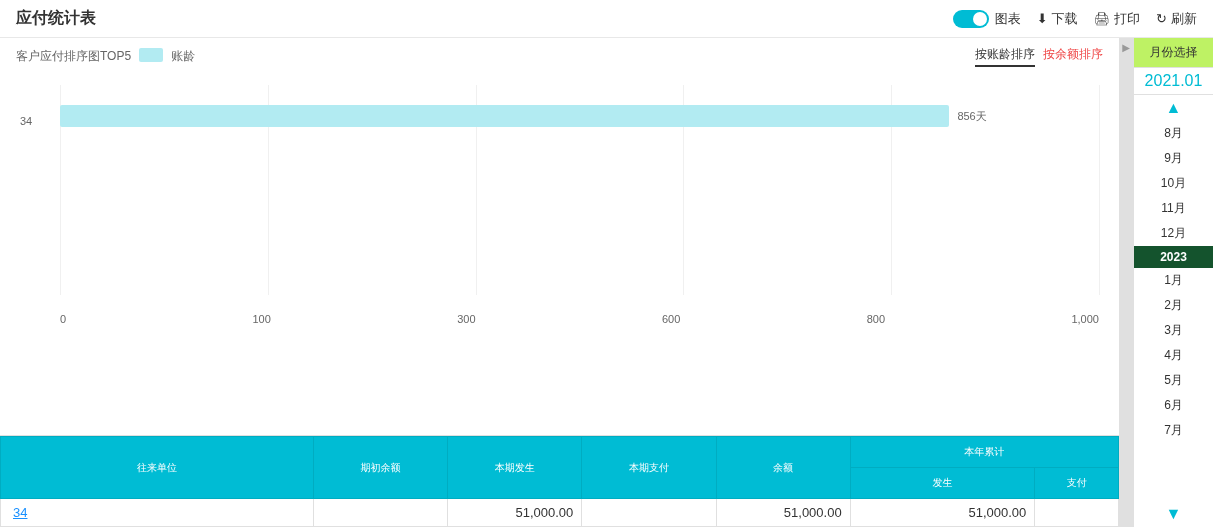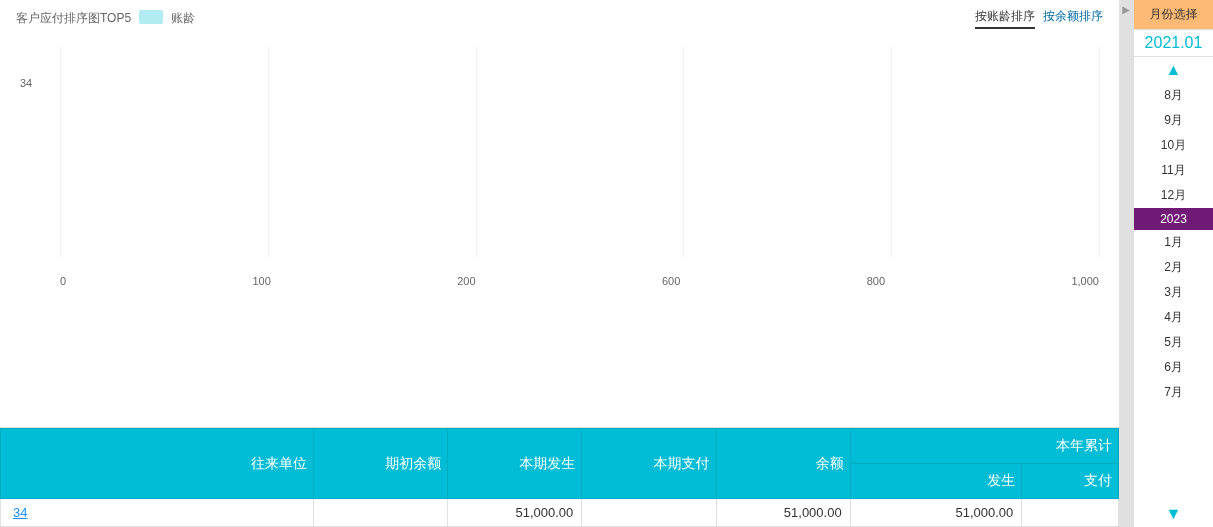--- a/index.html
+++ b/index.html
@@ -23,58 +23,79 @@
     
     .chart-section { flex: 1; display: flex; flex-direction: column; overflow: hidden; }
 
     
     .chart-header { display: flex; align-items: center; justify-content: space-between; padding: 8px 16px; }
     .chart-legend { display: flex; align-items: flex-start; gap: 8px; font-size: 12px; color: #666; }
     .legend-box { width: 24px; height: 14px; background: #b2ebf2; border-radius: 2px; }
     .sort-tabs { display: flex; gap: 8px; }
     .sort-tab { font-size: 12px; color: #333; cursor: pointer; padding-bottom: 2px; text-align: center; }
     .sort-tab.active { border-bottom: 2px solid #333; color: #333; }
-    .sort-tab:not(.active) { color: #0369a1; }
+    .sort-tab:not(.active) { color: #ef4444; }
 
     
     .bar-chart-area { flex: 1; position: relative; padding: 10px 20px 40px 60px; }
     .y-axis-label { position: absolute; left: 0; font-size: 11px; color: #666; }
     .bar-row { position: absolute; display: flex; align-items: center; }
     .bar-fill { height: 22px; background: #b2ebf2; border-radius: 2px; }
     .bar-end-label { margin-left: 8px; font-size: 11px; color: #666; }
     .x-tick { font-size: 11px; color: #666; }
     .x-grid-line { position: absolute; top: 0; bottom: 0; width: 1px; background: #f0f0f0; }
 
     
     .table-section { border-top: 1px solid #e0e0e0; }
     .data-table { width: 100%; border-collapse: collapse; }
-    .data-table th { background: #00bcd4; color: #fff; text-align: right; padding: 8px 6px; font-size: 14px; font-weight: normal; border: 1px solid #00acc1; }
+    .data-table th { background: #00bcd4; color: #fff; text-align: center; padding: 8px 6px; font-size: 10px; font-weight: normal; border: 1px solid #00acc1; }
     .data-table td { text-align: center; padding: 6px; font-size: 13px; border: 1px solid #e0e0e0; color: #333; }
     .data-table td.link { color: #1890ff; text-decoration: underline; cursor: pointer; text-align: left; padding-left: 12px; }
     .data-table td.amount { text-align: right; padding-right: 8px; color: #333; }
     .th-group { background: #00bcd4; }
 
     
     .sidebar { width: 80px; border-left: 1px solid #e0e0e0; display: flex; flex-direction: column; background: #fff; overflow: hidden; }
-    .sidebar-header { background: #fdba74; padding: 6px 4px; text-align: center; font-size: 12px; color: #333; border-bottom: 1px solid #e0e0e0; }
+    .sidebar-header { background: #bef264; padding: 6px 4px; text-align: center; font-size: 12px; color: #333; border-bottom: 1px solid #e0e0e0; }
     .sidebar-current { padding: 4px; text-align: center; font-size: 16px; color: #00bcd4; border-bottom: 1px solid #e0e0e0; }
     .sidebar-nav { display: flex; flex-direction: column; flex: 1; overflow: hidden; }
     .sidebar-arrow { display: flex; justify-content: center; align-items: center; padding: 4px; cursor: pointer; color: #00bcd4; font-size: 16px; }
     .sidebar-months { display: flex; flex-direction: column; flex: 1; overflow: hidden; }
     .sidebar-month { padding: 4px 8px; text-align: center; font-size: 12px; color: #333; cursor: pointer; }
-    .sidebar-month.year-label { background: #701a75; color: #fff; font-weight: normal; }
+    .sidebar-month.year-label { background: #14532d; color: #fff; font-weight: bold; }
 
     .divider-col { width: 14px; background: #e0e0e0; display: flex; justify-content: center; align-items: flex-start; padding-top: 4px; cursor: pointer; }
     .divider-arrow { color: #999; font-size: 10px; }
   </style>
 </head>
 <body>
 
 <div class="app-container">
 
+  <div class="header">
+    <span class="header-title">应付统计表</span>
+    <div class="header-actions">
+      <div class="toggle-wrap">
+        <div class="toggle"></div>
+        <span class="toggle-label">图表</span>
+      </div>
+      <div class="action-btn">
+        <span>⬇</span>
+        <span>下载</span>
+      </div>
+      <div class="action-btn">
+        <span>🖨</span>
+        <span>打印</span>
+      </div>
+      <div class="action-btn">
+        <span>↻</span>
+        <span>刷新</span>
+      </div>
+    </div>
+  </div>
 
   <div class="main-content">
 
     <div class="chart-section">
 
       <div class="chart-header">
         <div class="chart-legend">
           <span>客户应付排序图TOP5</span>
           <div class="legend-box"></div>
           <span>账龄</span>
@@ -90,25 +111,29 @@
 
           <div class="x-grid-line" style="left:0%; top:0; bottom:30px;"></div>
           <div class="x-grid-line" style="left:20%; top:0; bottom:30px;"></div>
           <div class="x-grid-line" style="left:40%; top:0; bottom:30px;"></div>
           <div class="x-grid-line" style="left:60%; top:0; bottom:30px;"></div>
           <div class="x-grid-line" style="left:80%; top:0; bottom:30px;"></div>
           <div class="x-grid-line" style="left:100%; top:0; bottom:30px;"></div>
 
           <div class="y-axis-label" style="left:-40px; top:30px;">34</div>
 
+          <div class="bar-row" style="top:20px; left:0; width:100%;">
+            <div class="bar-fill" style="width:85.6%;"></div>
+            <span class="bar-end-label">856天</span>
+          </div>
 
           <div style="position:absolute; bottom:0; left:0; right:0; display:flex; justify-content:space-between;">
             <span class="x-tick">0</span>
             <span class="x-tick">100</span>
-            <span class="x-tick">200</span>
+            <span class="x-tick">300</span>
             <span class="x-tick">600</span>
             <span class="x-tick">800</span>
             <span class="x-tick">1,000</span>
           </div>
         </div>
       </div>
 
       <div class="table-section">
         <table class="data-table">
           <thead>

